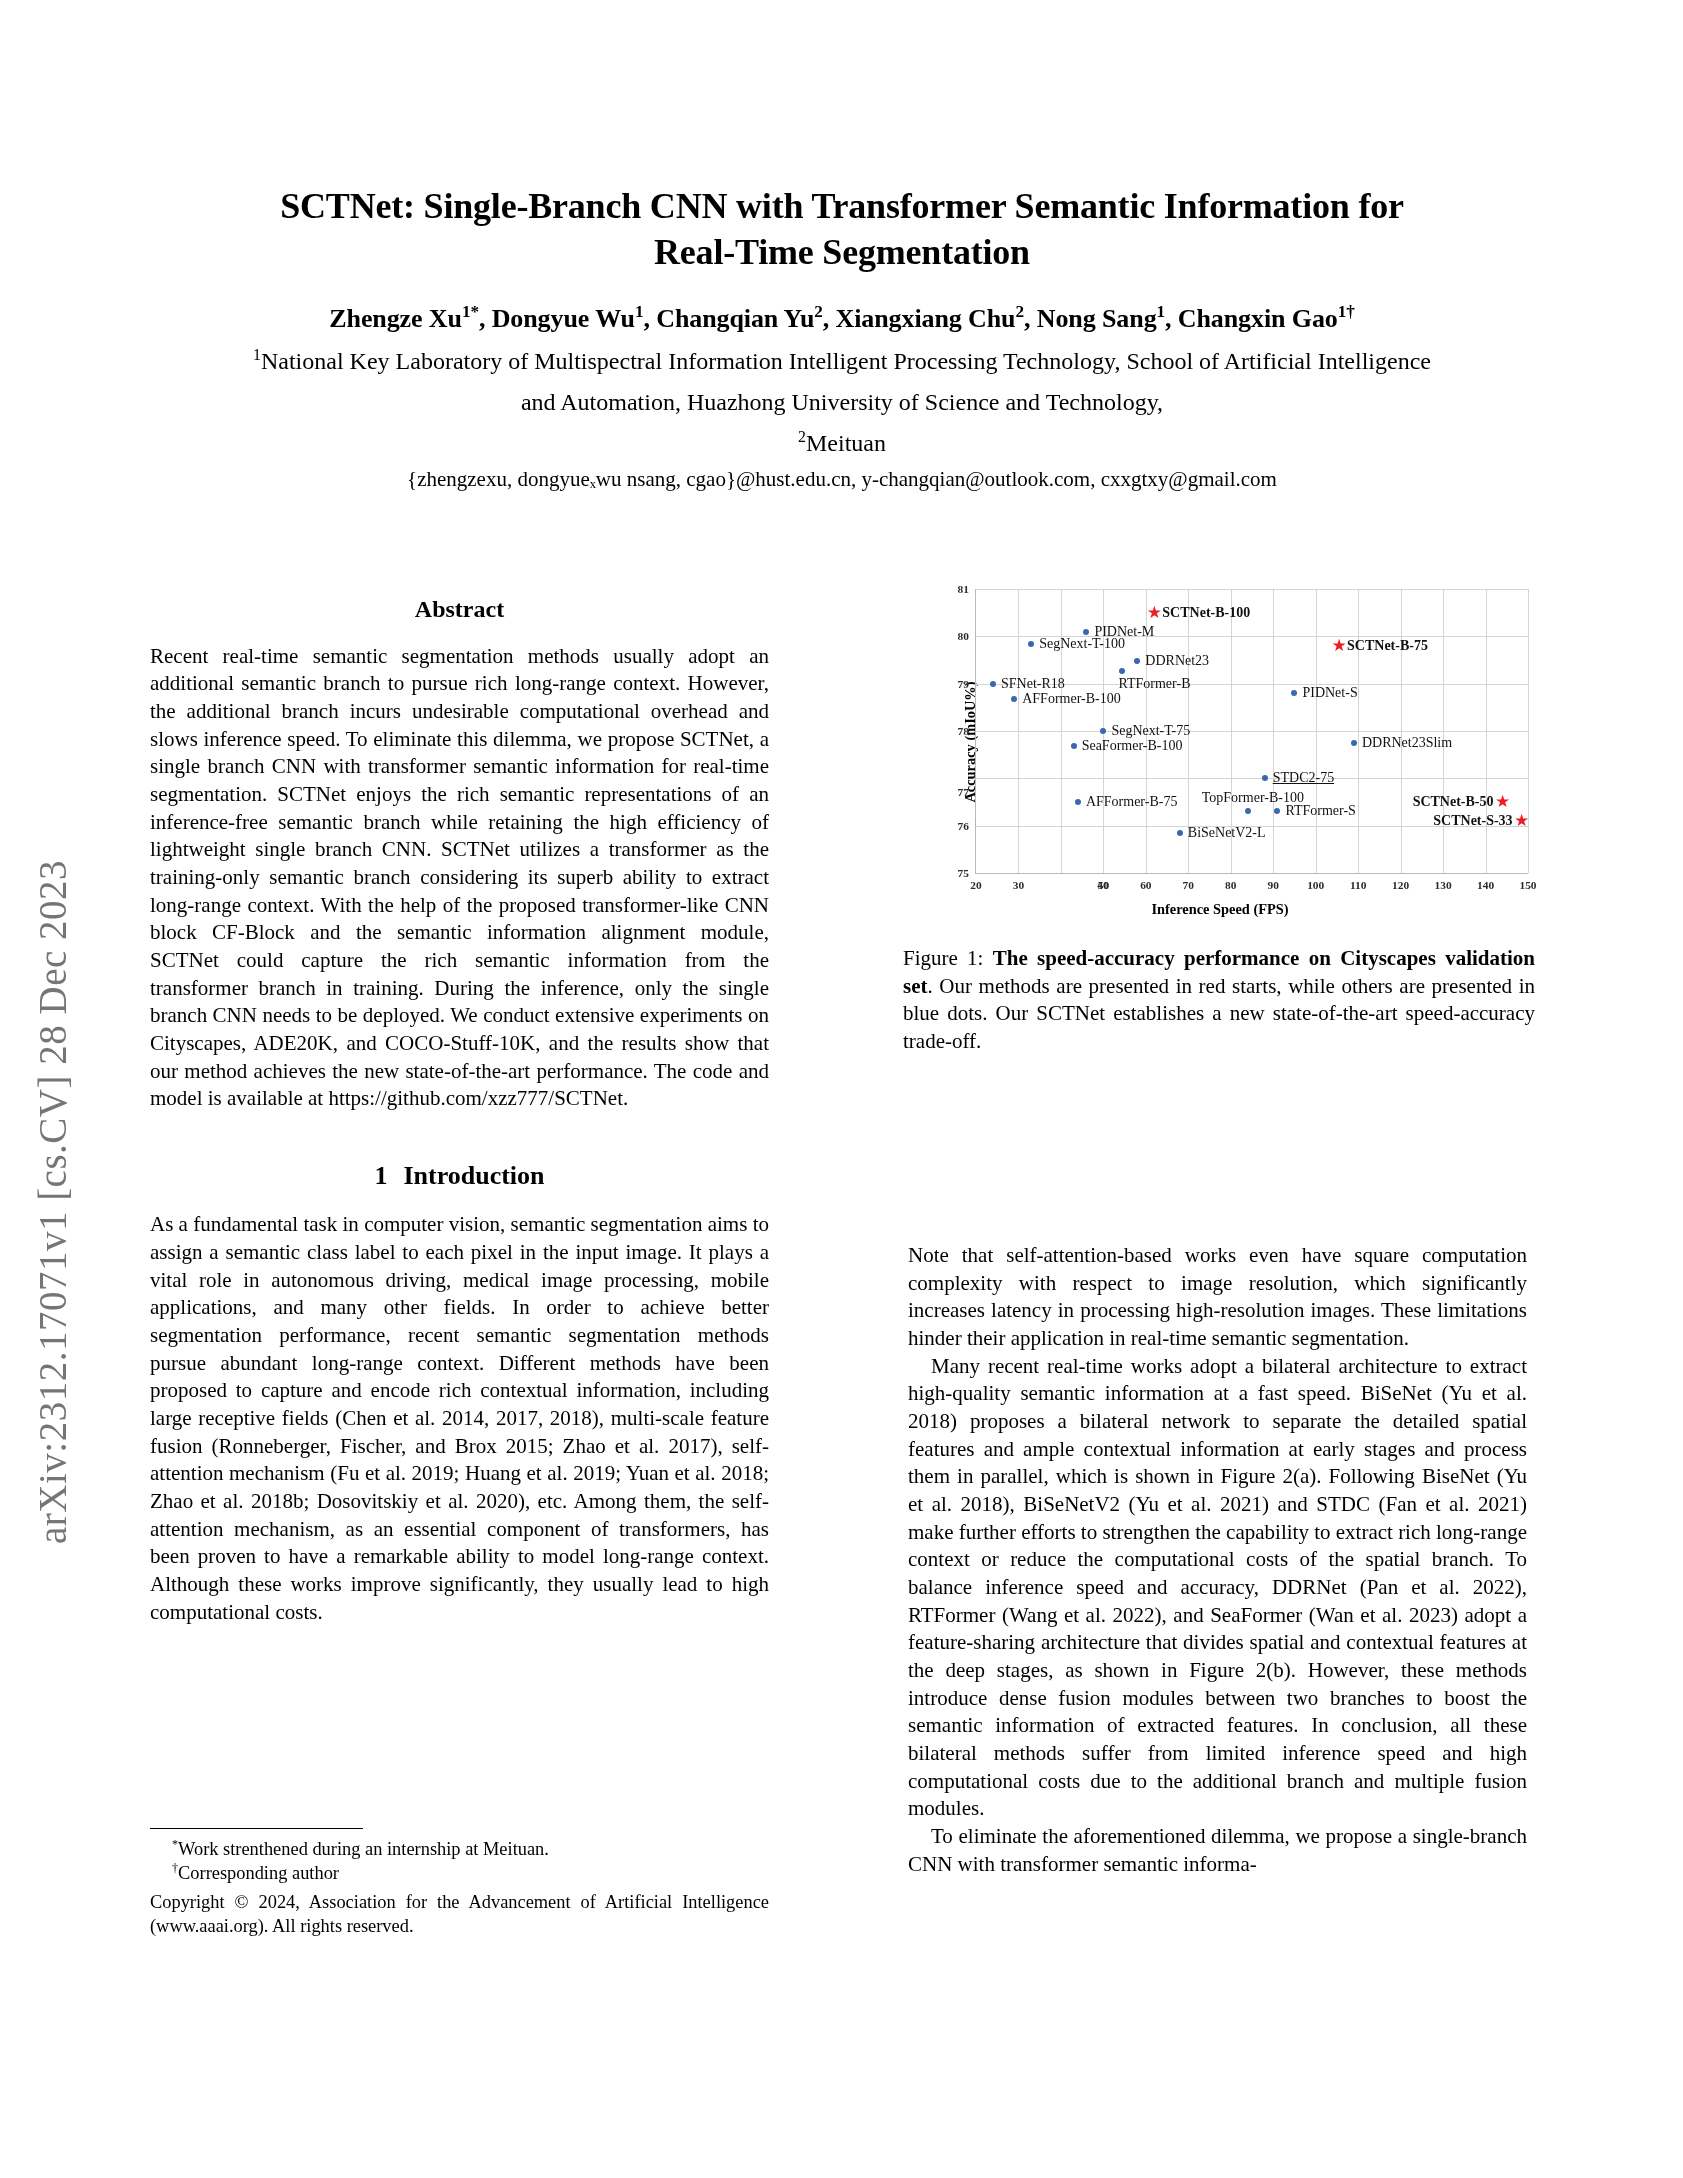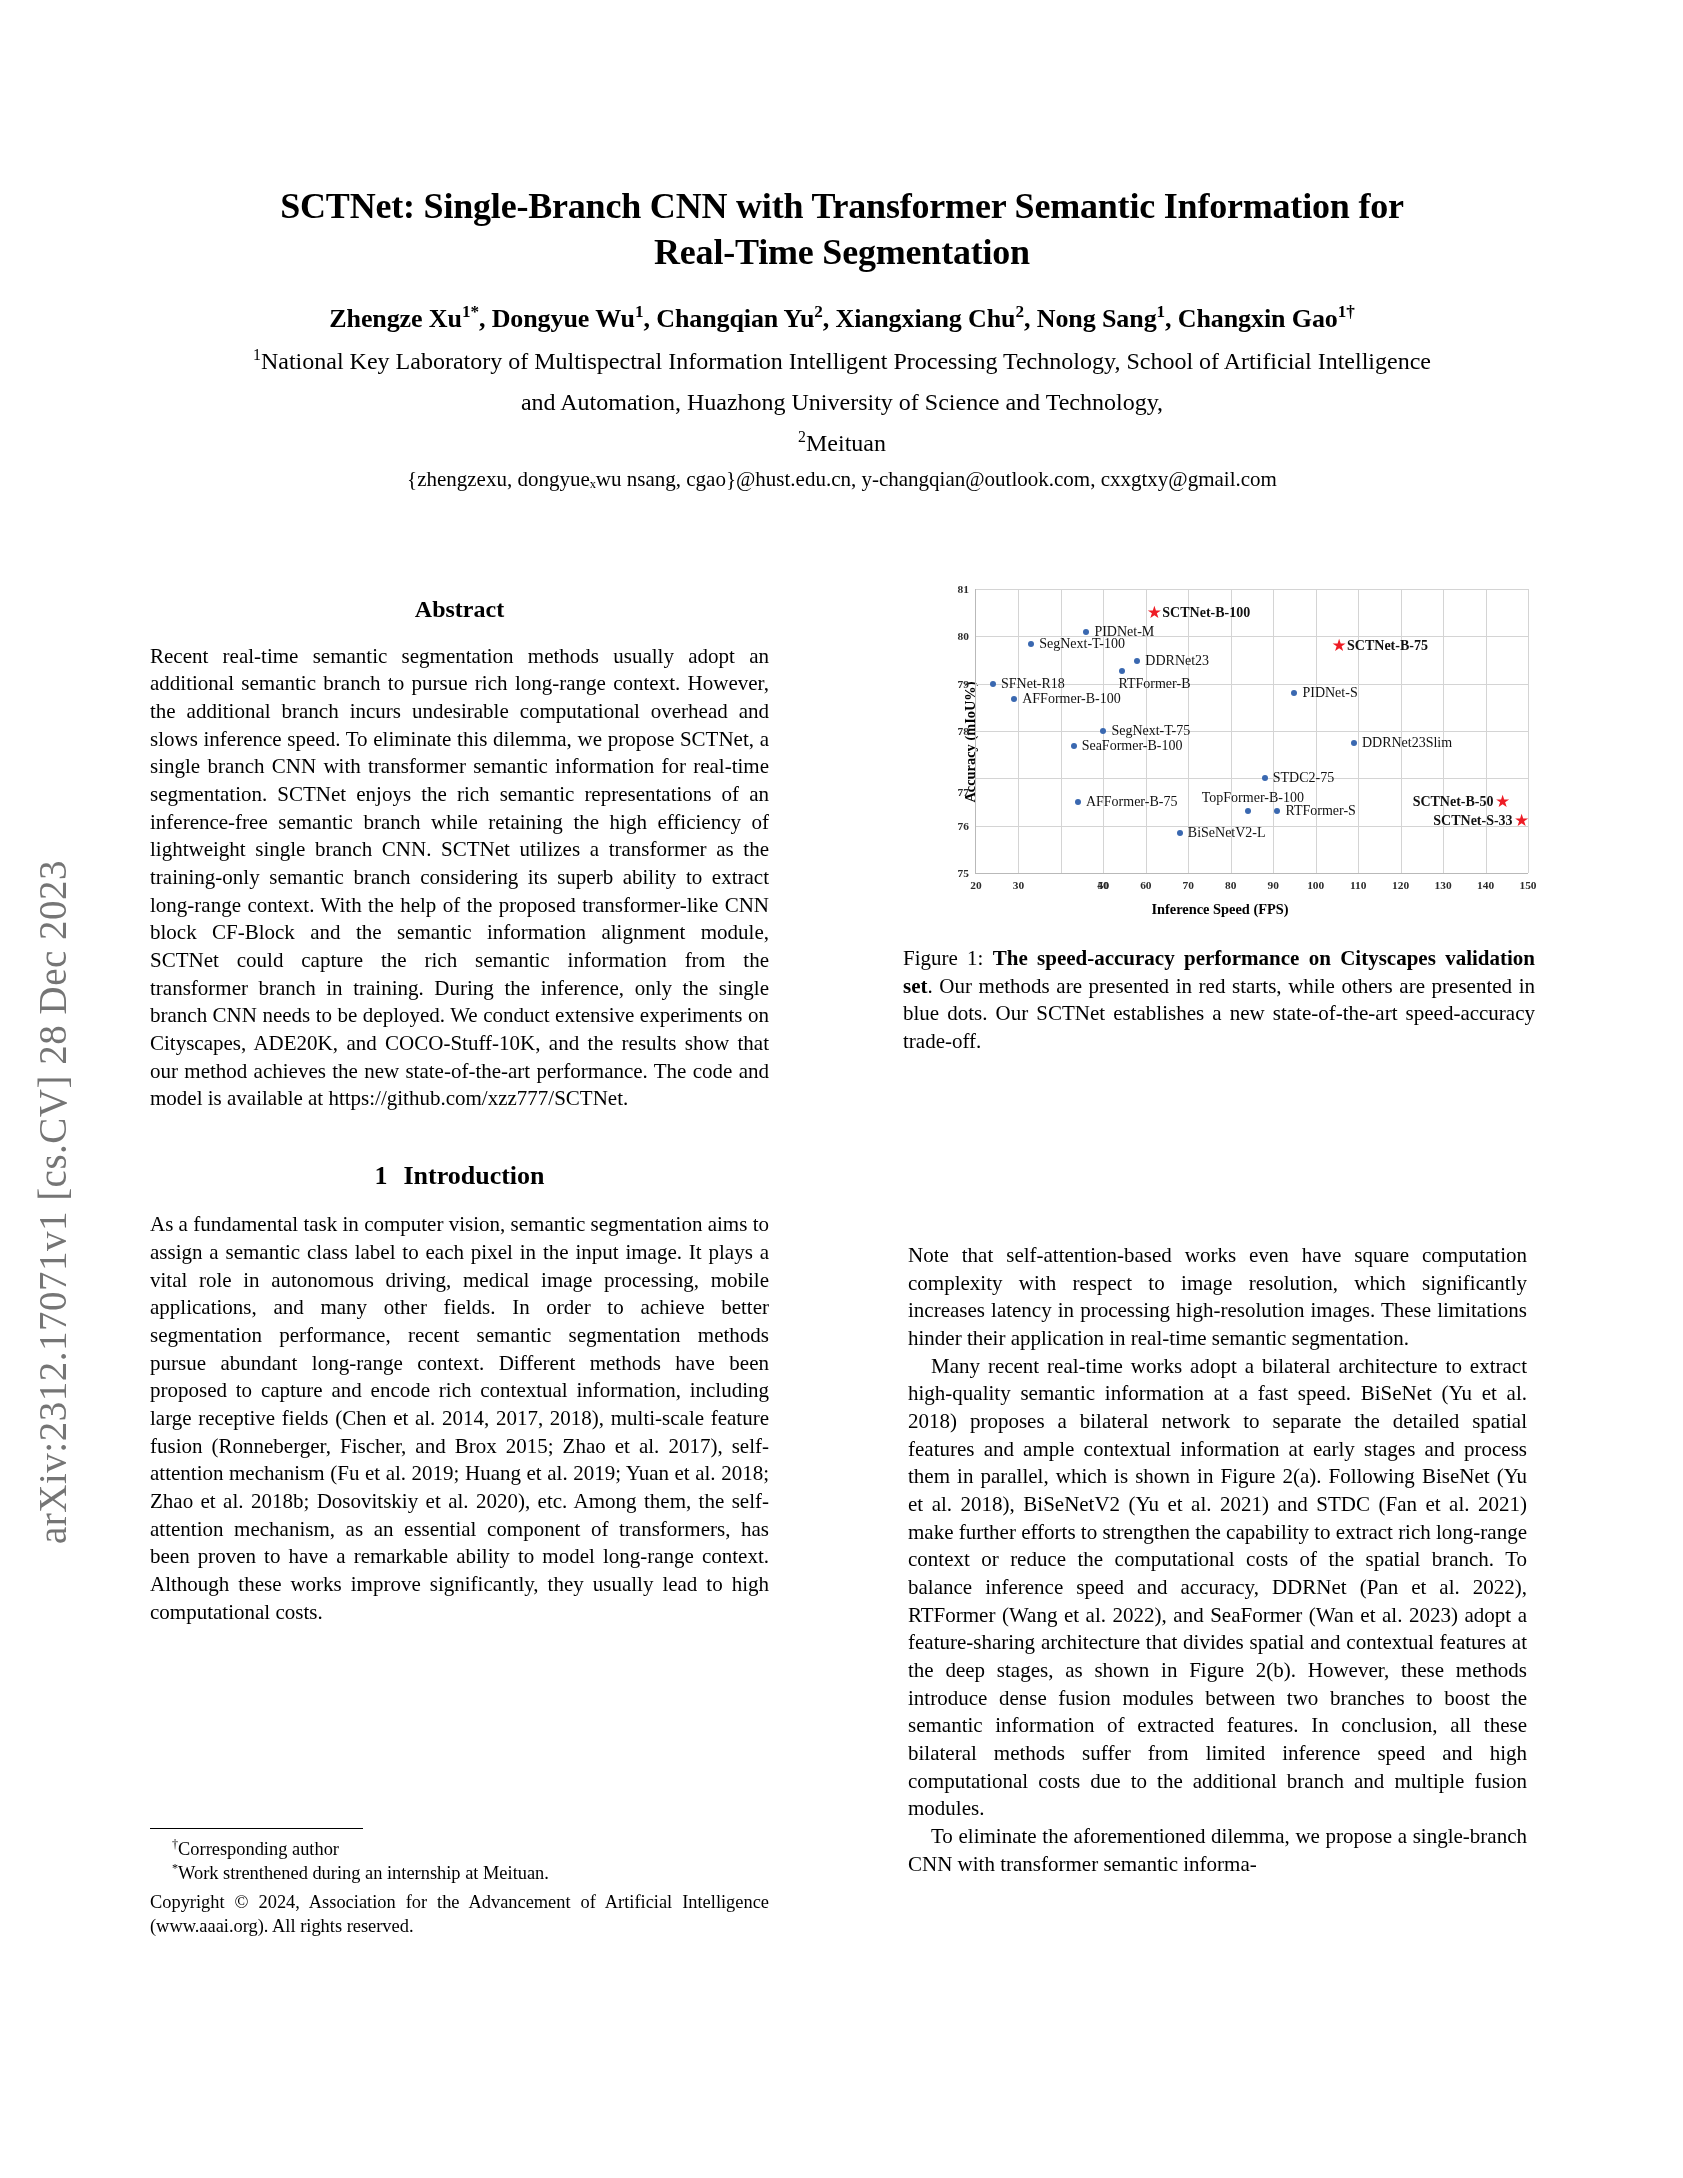--- a/index.html
+++ b/index.html
@@ -242,22 +242,22 @@
 
   <div class="col col-left">
     <div class="sec-head">Abstract</div>
     <p class="body">Recent real-time semantic segmentation methods usually adopt an additional semantic branch to pursue rich long-range context. However, the additional branch incurs undesirable computational overhead and slows inference speed. To eliminate this dilemma, we propose SCTNet, a single branch CNN with transformer semantic information for real-time segmentation. SCTNet enjoys the rich semantic representations of an inference-free semantic branch while retaining the high efficiency of lightweight single branch CNN. SCTNet utilizes a transformer as the training-only semantic branch considering its superb ability to extract long-range context. With the help of the proposed transformer-like CNN block CF-Block and the semantic information alignment module, SCTNet could capture the rich semantic information from the transformer branch in training. During the inference, only the single branch CNN needs to be deployed. We conduct extensive experiments on Cityscapes, ADE20K, and COCO-Stuff-10K, and the results show that our method achieves the new state-of-the-art performance. The code and model is available at https://github.com/xzz777/SCTNet.</p>
     <div class="sec-head-num"><span>1</span><span class="numgap"></span><span>Introduction</span></div>
     <p class="body">As a fundamental task in computer vision, semantic segmentation aims to assign a semantic class label to each pixel in the input image. It plays a vital role in autonomous driving, medical image processing, mobile applications, and many other fields. In order to achieve better segmentation performance, recent semantic segmentation methods pursue abundant long-range context. Different methods have been proposed to capture and encode rich contextual information, including large receptive fields (Chen et al. 2014, 2017, 2018), multi-scale feature fusion (Ronneberger, Fischer, and Brox 2015; Zhao et al. 2017), self-attention mechanism (Fu et al. 2019; Huang et al. 2019; Yuan et al. 2018; Zhao et al. 2018b; Dosovitskiy et al. 2020), etc. Among them, the self-attention mechanism, as an essential component of transformers, has been proven to have a remarkable ability to model long-range context. Although these works improve significantly, they usually lead to high computational costs.</p>
   </div>
 
   <div class="footnote-wrap">
     <div class="fn-rule"></div>
+    <p class="fn fn-indent"><sup>*</sup>Work strenthened during an internship at Meituan.</p>
     <p class="fn fn-indent"><sup>†</sup>Corresponding author</p>
-    <p class="fn fn-indent"><sup>*</sup>Work strenthened during an internship at Meituan.</p>
     <p class="fn fn-copy">Copyright © 2024, Association for the Advancement of Artificial Intelligence (www.aaai.org). All rights reserved.</p>
   </div>
 
   <div class="figure">
     <div class="chartbox">
       <div class="ylabel">Accuracy (mIoU%)</div>
       <div class="xlabel">Inference Speed (FPS)</div>
       <div class="plot" id="plot-area">
           <div class="gridv" style="left: 0%; background: transparent;"></div>
           <div class="xtick-lbl" style="left: 0%;">20</div>
@@ -315,21 +315,21 @@
           <div class="pt-lbl" style="left: calc(6.92308% + 8px); top: 38.6667%;">AFFormer-B-100</div>
           <div class="dot" style="left: 57.6923%; top: 36.6667%; background: rgb(58, 104, 176);"></div>
           <div class="pt-lbl" style="left: calc(57.6923% + 8px); top: 36.6667%;">PIDNet-S</div>
           <div class="dot" style="left: 23.0769%; top: 50%; background: rgb(58, 104, 176);"></div>
           <div class="pt-lbl" style="left: calc(23.0769% + 8px); top: 50%;">SegNext-T-75</div>
           <div class="dot" style="left: 17.6923%; top: 55.3333%; background: rgb(58, 104, 176);"></div>
           <div class="pt-lbl" style="left: calc(17.6923% + 8px); top: 55.3333%;">SeaFormer-B-100</div>
           <div class="dot" style="left: 68.4615%; top: 54.1667%; background: rgb(58, 104, 176);"></div>
           <div class="pt-lbl" style="left: calc(68.4615% + 8px); top: 54.1667%;">DDRNet23Slim</div>
           <div class="dot" style="left: 52.3077%; top: 66.6667%; background: rgb(58, 104, 176);"></div>
-          <div class="pt-lbl" style="left: calc(52.3077% + 8px); top: 66.6667%;">STDC2-75</div>
+          <div class="pt-lbl" style="left: calc(52.3077% + 8px); top: 66.6667%; text-decoration: underline;">STDC2-75</div>
           <div class="dot" style="left: 18.4615%; top: 75%; background: rgb(58, 104, 176);"></div>
           <div class="pt-lbl" style="left: calc(18.4615% + 8px); top: 75%;">AFFormer-B-75</div>
           <div class="dot" style="left: 49.2308%; top: 78.3333%; background: rgb(58, 104, 176);"></div>
           <div class="pt-lbl" style="left: calc(49.2308% - 46px); top: calc(78.3333% - 13px);">TopFormer-B-100</div>
           <div class="dot" style="left: 54.6154%; top: 78.3333%; background: rgb(58, 104, 176);"></div>
           <div class="pt-lbl" style="left: calc(54.6154% + 8px); top: 78.3333%;">RTFormer-S</div>
           <div class="dot" style="left: 36.9231%; top: 85.8333%; background: rgb(58, 104, 176);"></div>
           <div class="pt-lbl" style="left: calc(36.9231% + 8px); top: 85.8333%;">BiSeNetV2-L</div>
           <div class="star" style="left: 32.3077%; top: 8.33333%; color: rgb(238, 28, 37);">★</div>
           <div class="pt-lbl bold" style="left: calc(32.3077% + 8px); top: 8.33333%;">SCTNet-B-100</div>

